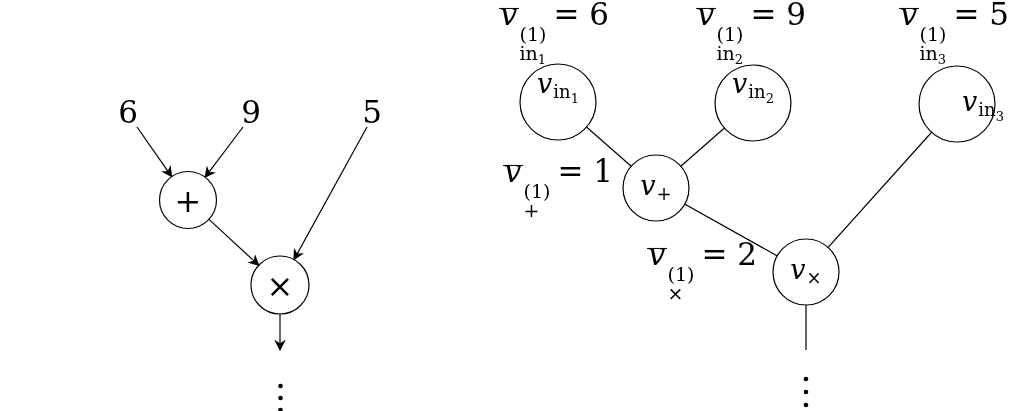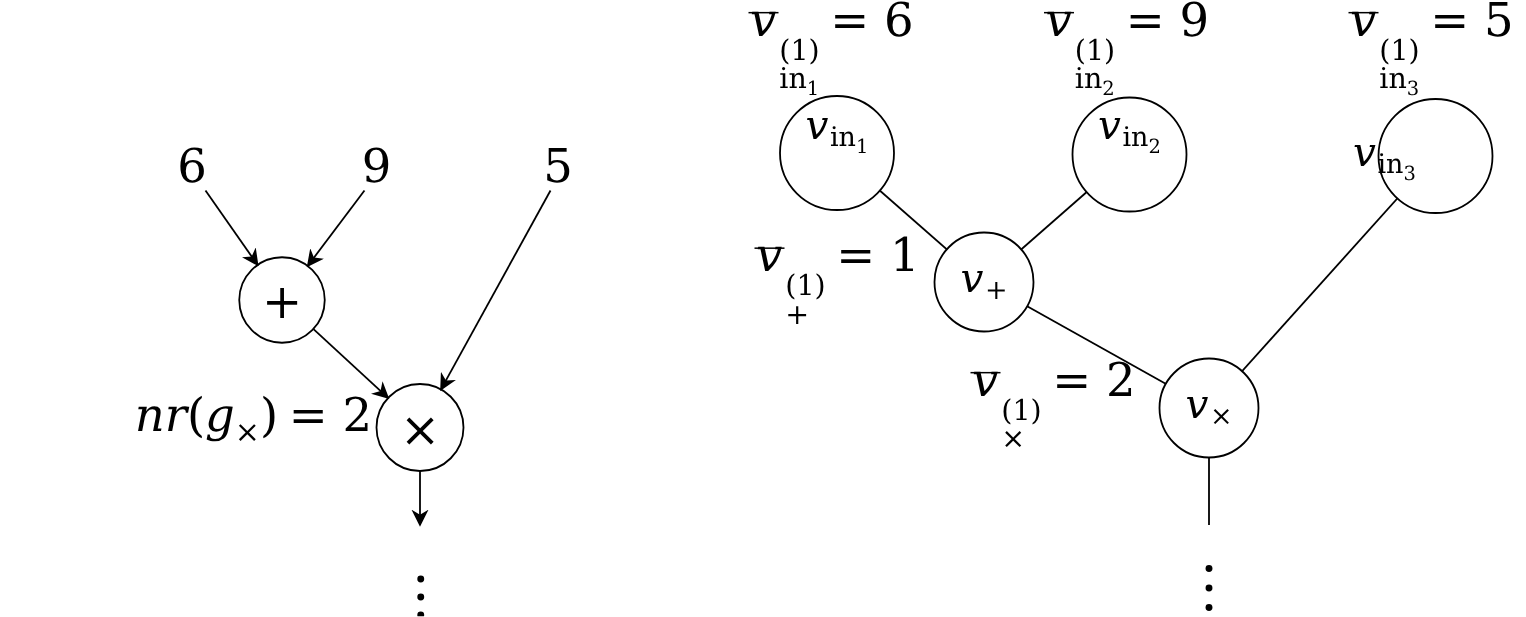--- a/index.html
+++ b/index.html
@@ -76,23 +76,20 @@
       <circle cx="806" cy="392" r="2.3"></circle>
       <circle cx="806" cy="405" r="2.3"></circle>
     </g>
   </svg>
 
   <div class="lbl" style="left:128px;top:112px">6</div>
   <div class="lbl" style="left:251px;top:112px">9</div>
   <div class="lbl" style="left:372px;top:112px">5</div>
 
 
-  <div class="lbl ralign" style="right:769px;top:278px">
-    <span class="it">nr</span><span>(</span><span class="it">g</span><sub class="esub">×</sub><span>)</span><span class="eq">= 2</span>
-  </div>
 
   <div class="lbl opsym" style="left:188px;top:201px">+</div>
   <div class="lbl opsym" style="left:280px;top:286px">×</div>
 
   <div class="lbl" style="left:554px;top:31px">
     <span class="ovl">v</span><span class="ss">
         <span class="sp">(1)</span>
         <span class="sb"><span>in</span><sub class="nss">1</sub></span>
       </span><span class="eq">= 6</span>
   </div>
@@ -124,21 +121,21 @@
         <span class="sb">×</span>
       </span><span class="eq">= 2</span>
   </div>
 
   <div class="lbl nlbl" style="left:558px;top:86px">
     <span class="it">v</span><span class="nsub"><span>in</span><sub class="nss">1</sub></span>
   </div>
   <div class="lbl nlbl" style="left:753px;top:86px">
     <span class="it">v</span><span class="nsub"><span>in</span><sub class="nss">2</sub></span>
   </div>
-  <div class="lbl nlbl" style="left:923px;top:104px">
+  <div class="lbl nlbl" style="left:983px;top:104px">
     <span class="it">v</span><span class="nsub"><span>in</span><sub class="nss">3</sub></span>
   </div>
   <div class="lbl nlbl" style="left:656px;top:188px">
     <span class="it">v</span><span class="nsub">+</span>
   </div>
   <div class="lbl nlbl" style="left:806px;top:272px">
     <span class="it">v</span><span class="nsub">×</span>
   </div>
 
 </div>

